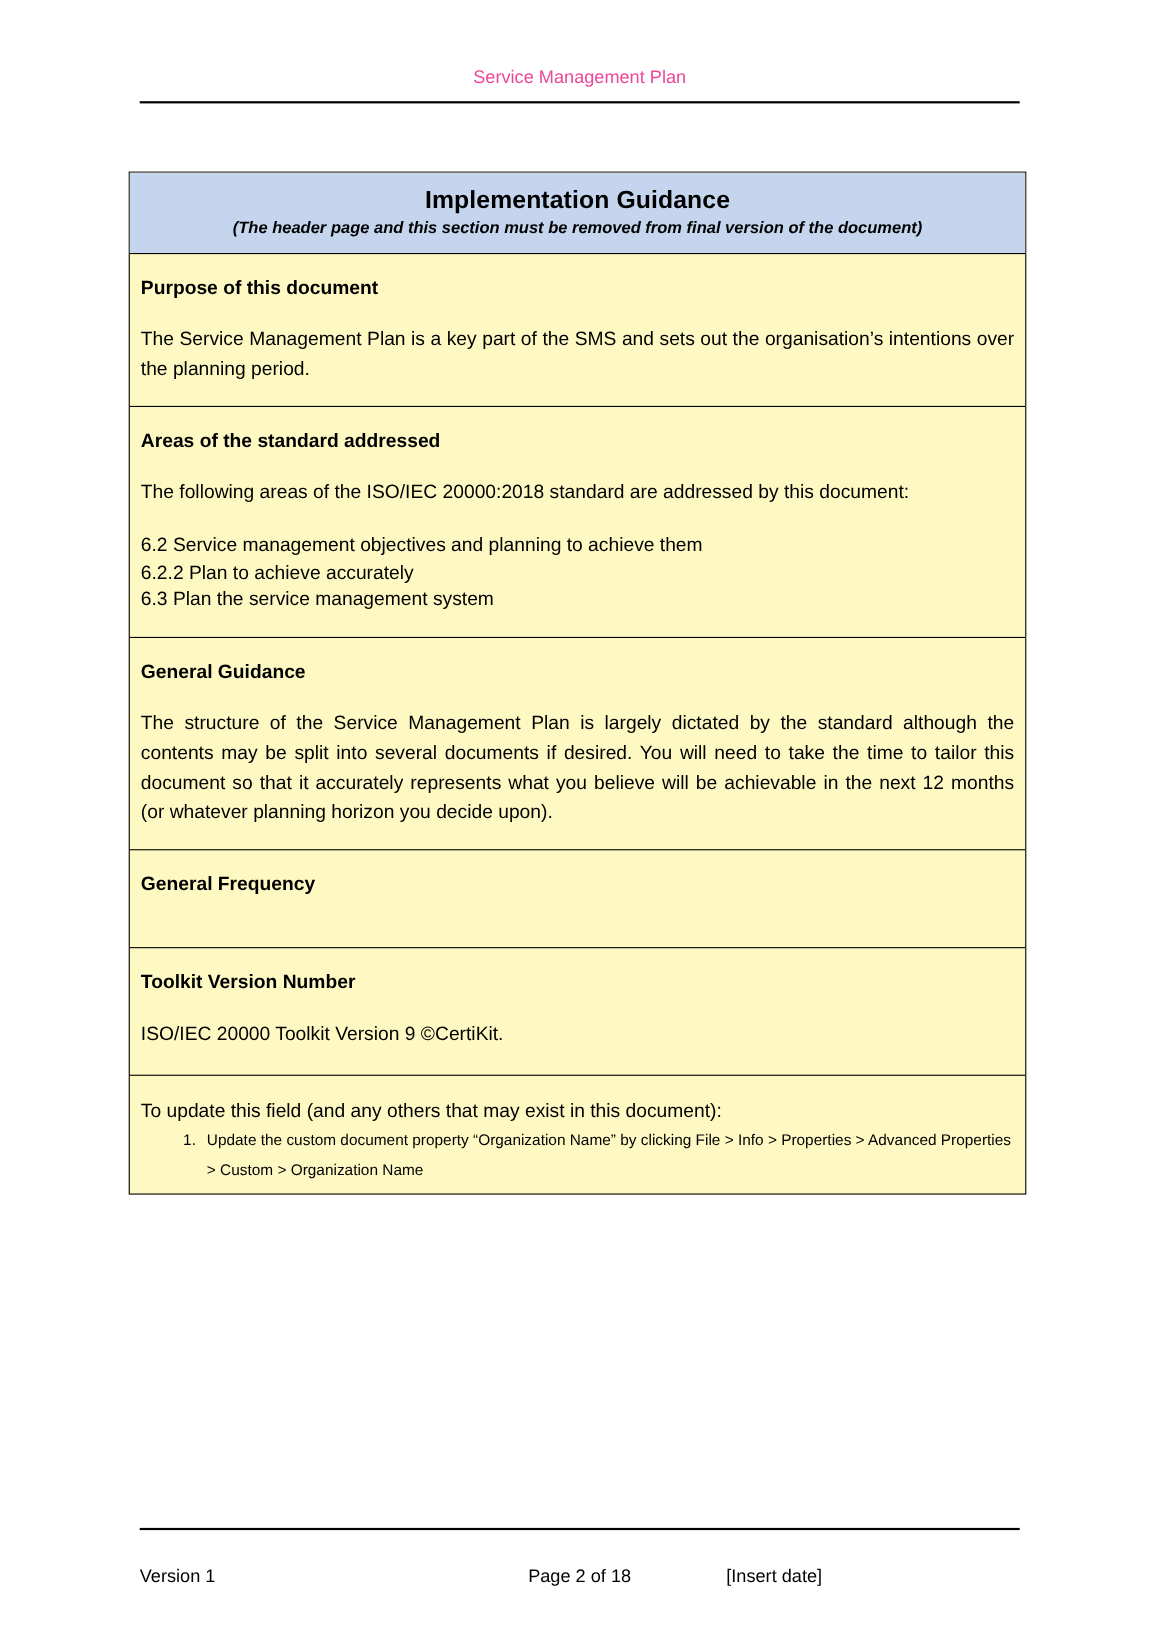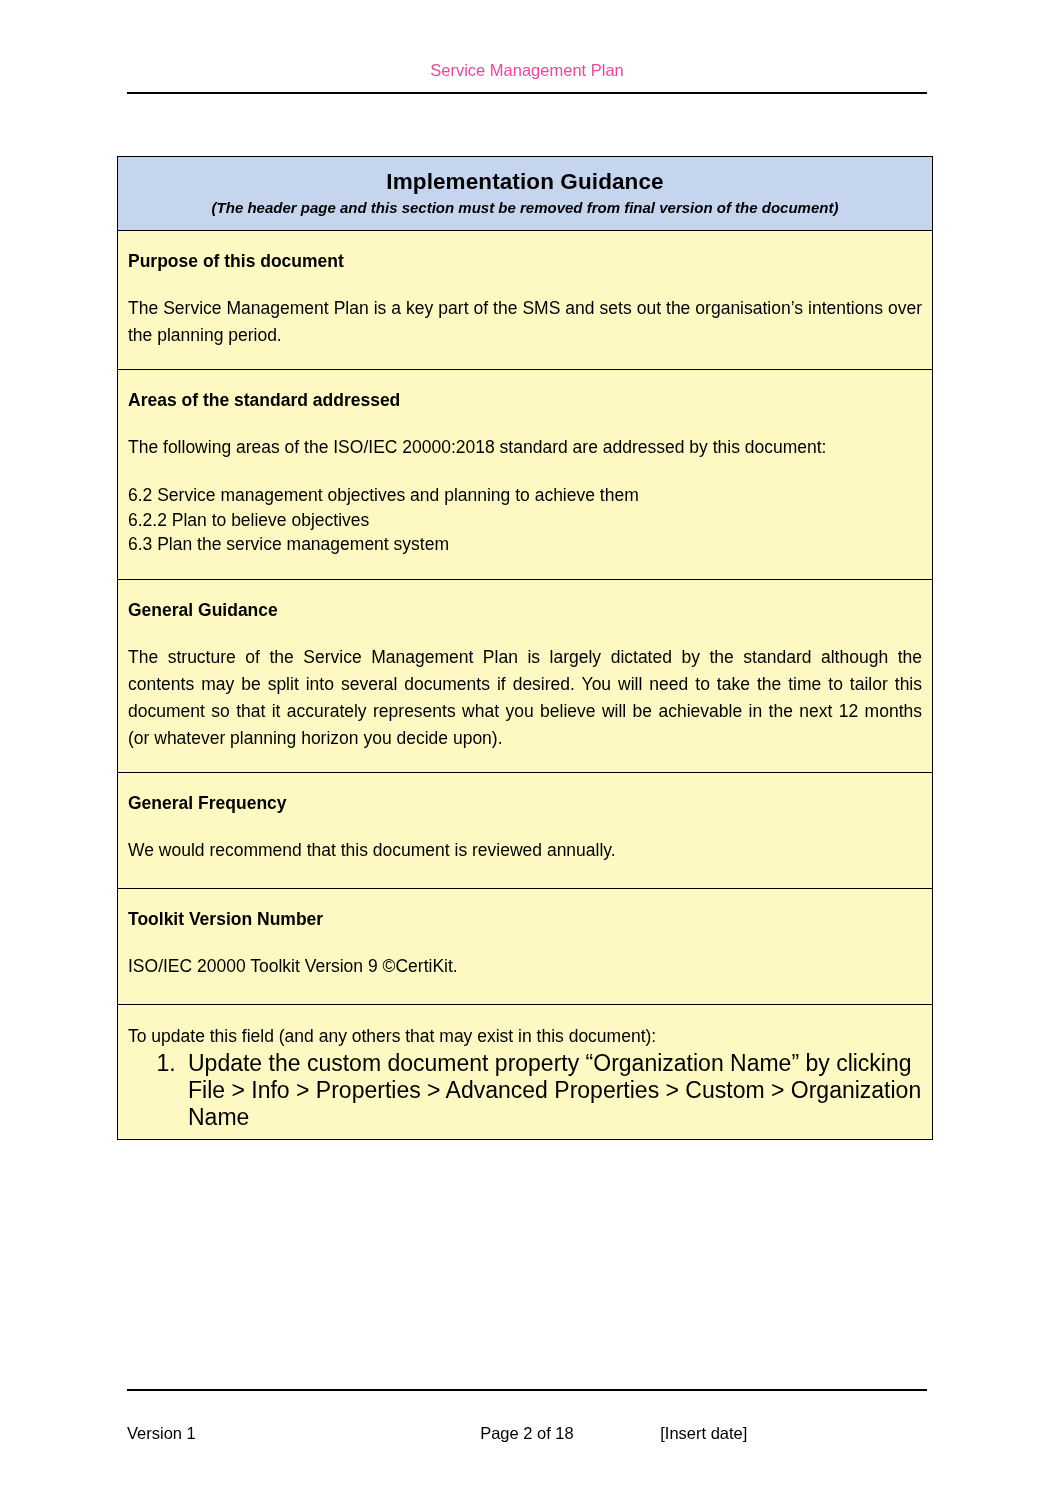--- a/index.html
+++ b/index.html
@@ -102,21 +102,21 @@
   .clause-list {
     font-size: 17.5px;
     line-height: 24.5px;
     margin: 22px 0 0 0;
   }
   .clause-list div { white-space: nowrap; }
 
   .num-list {
     margin: 0;
     padding: 0 0 0 54px;
-    font-size: 23px;
+    font-size: 14px;
     line-height: 27px;
     list-style: decimal;
   }
   .num-list li {
     padding-left: 6px;
     text-align: left;
   }
 
   
   .row-purpose .g-cell   { padding-bottom: 20px; }
@@ -171,37 +171,36 @@
         <p class="para">The Service Management Plan is a key part of the SMS and sets out the organisation’s intentions over the planning period.</p>
       </div>
     </div>
 
     <div class="g-row row-areas">
       <div class="g-cell">
         <div class="sec-head">Areas of the standard addressed</div>
         <p class="para">The following areas of the ISO/IEC 20000:2018 standard are addressed by this document:</p>
         <div class="clause-list">
           <div>6.2 Service management objectives and planning to achieve them</div>
-          <div>6.2.2 Plan to believe objectives</div>
+          <div>6.2.2 Plan to achieve accurately</div>
           <div>6.3 Plan the service management system</div>
         </div>
       </div>
     </div>
 
     <div class="g-row row-general">
       <div class="g-cell">
         <div class="sec-head">General Guidance</div>
         <p class="para">The structure of the Service Management Plan is largely dictated by the standard although the contents may be split into several documents if desired. You will need to take the time to tailor this document so that it accurately represents what you believe will be achievable in the next 12 months (or whatever planning horizon you decide upon).</p>
       </div>
     </div>
 
     <div class="g-row row-review">
       <div class="g-cell">
         <div class="sec-head">General Frequency</div>
-        <p class="para left">We would recommend that this document is reviewed annually.</p>
       </div>
     </div>
 
     <div class="g-row row-toolkit">
       <div class="g-cell">
         <div class="sec-head">Toolkit Version Number</div>
         <p class="para left">ISO/IEC 20000 Toolkit Version 9 ©CertiKit.</p>
       </div>
     </div>
 

